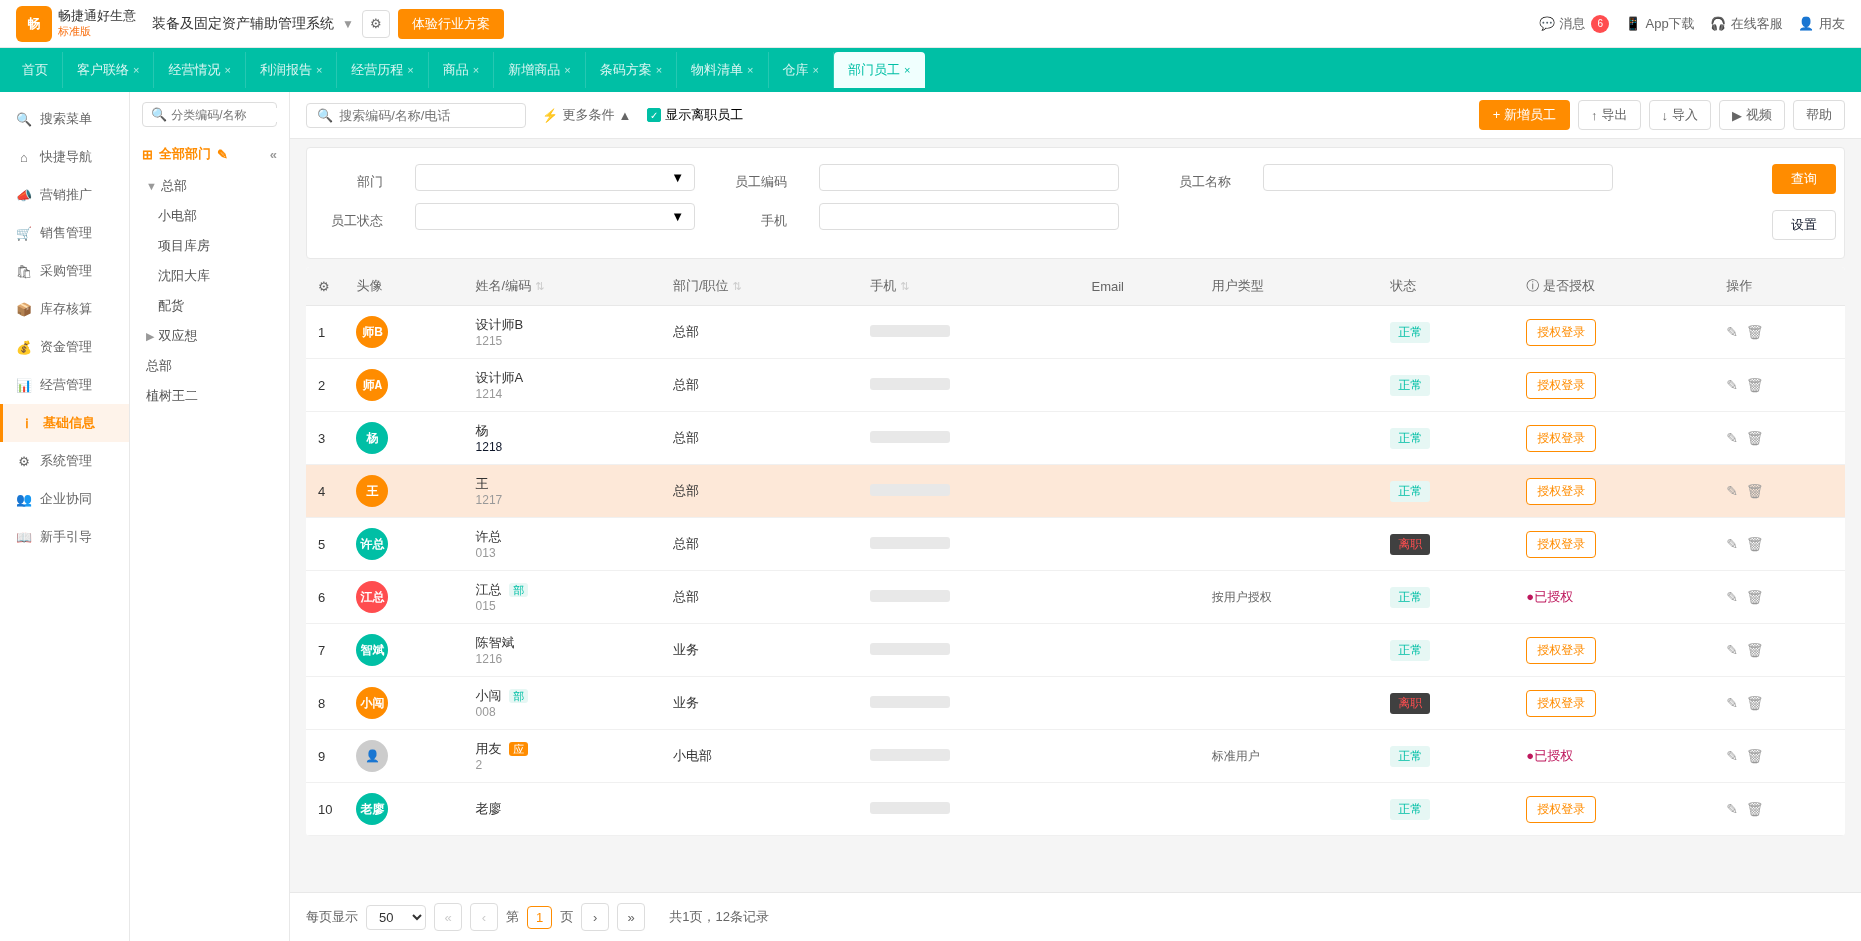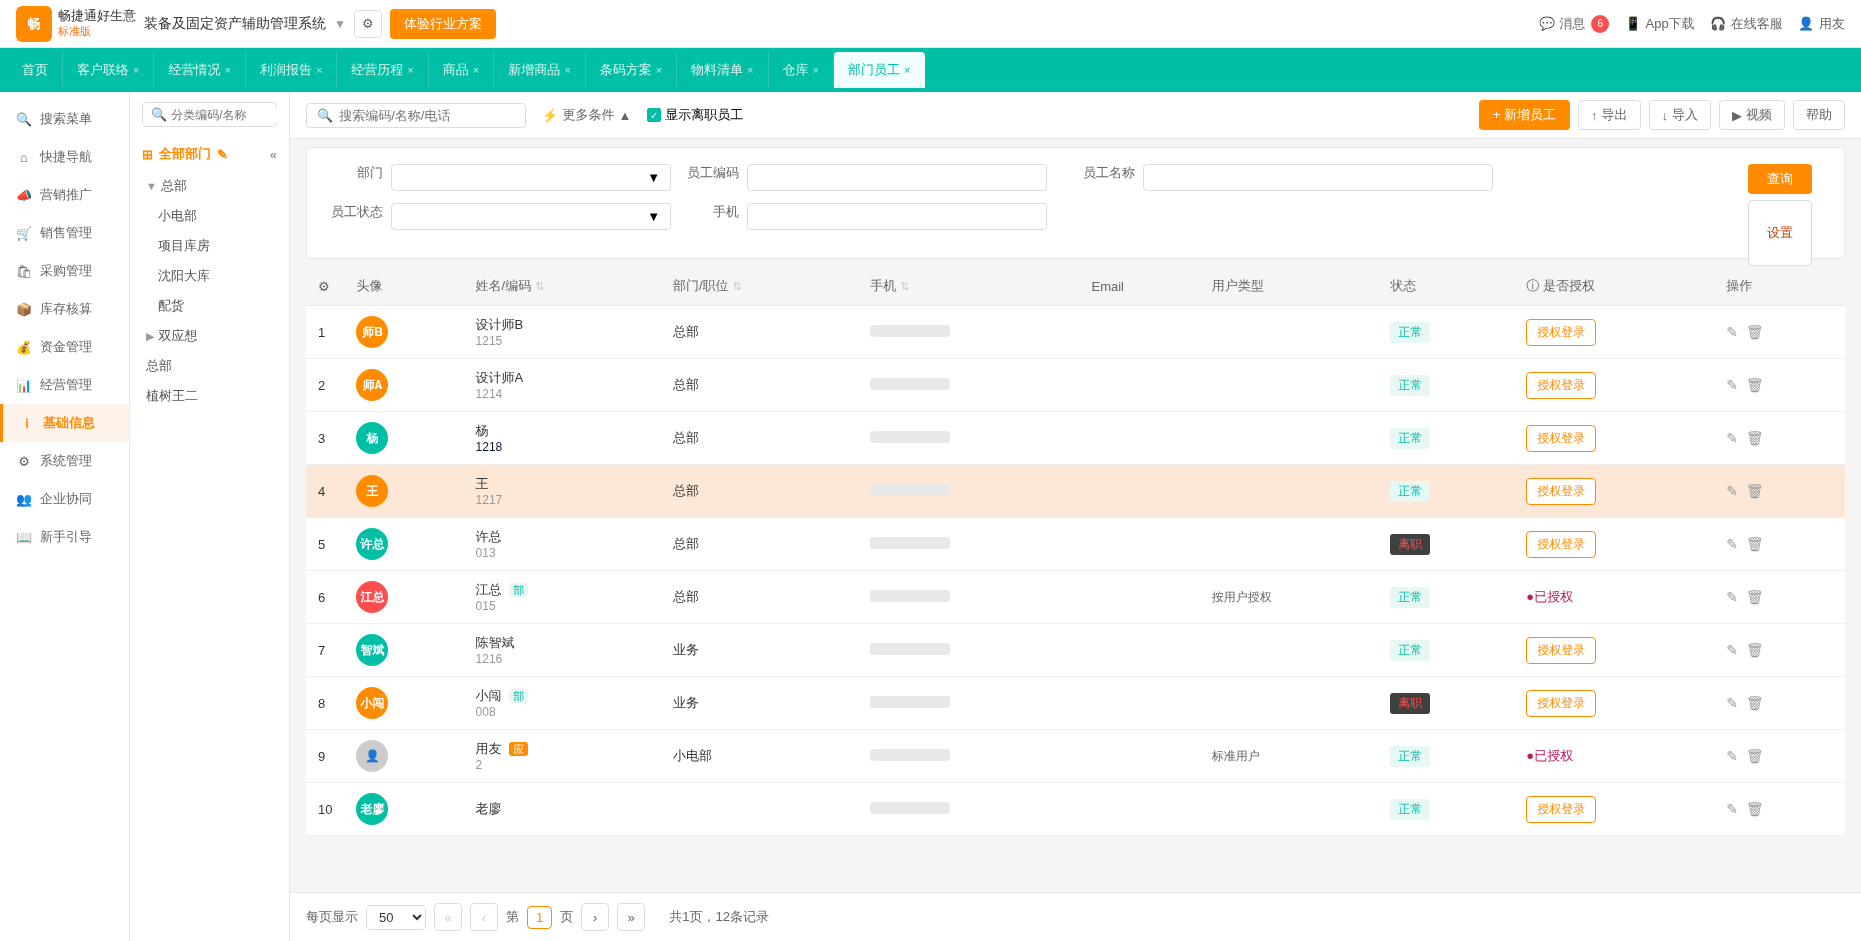--- a/index.html
+++ b/index.html
@@ -5,21 +5,21 @@
     * { box-sizing: border-box; margin: 0; padding: 0; font-family: 'Microsoft YaHei', Arial, sans-serif; font-size: 13px; }
     body { background: #f5f5f5; display: flex; flex-direction: column; height: 941px; overflow: hidden; }
 
     
     .top-bar { background: #fff; height: 48px; display: flex; align-items: center; padding: 0 16px; border-bottom: 1px solid #e8e8e8; justify-content: space-between; flex-shrink: 0; }
     .top-bar-left { display: flex; align-items: center; gap: 8px; }
     .logo-area { display: flex; align-items: center; gap: 6px; }
     .logo-icon { width: 36px; height: 36px; background: #ff8c00; border-radius: 6px; display: flex; align-items: center; justify-content: center; color: #fff; font-size: 12px; font-weight: bold; }
     .logo-text { font-size: 13px; color: #333; line-height: 1.3; }
     .logo-sub { font-size: 11px; color: #f97316; }
-    .system-title { color: #333; font-size: 14px; }
+    .system-title { color: #333; font-size: 14px; margin-left: 8px; }
     .dropdown-arrow { color: #999; font-size: 12px; cursor: pointer; }
     .gear-btn { width: 28px; height: 28px; border: 1px solid #ddd; border-radius: 4px; display: flex; align-items: center; justify-content: center; cursor: pointer; color: #666; }
     .trial-btn { background: #ff8c00; color: #fff; border: none; border-radius: 4px; padding: 6px 14px; cursor: pointer; font-size: 13px; }
     .top-bar-right { display: flex; align-items: center; gap: 16px; color: #666; font-size: 13px; }
     .top-right-item { display: flex; align-items: center; gap: 4px; cursor: pointer; }
     .badge { background: #ff4d4f; color: #fff; border-radius: 50%; width: 18px; height: 18px; display: flex; align-items: center; justify-content: center; font-size: 10px; margin-left: 2px; }
 
     
     .nav-tabs { background: #00bfa5; height: 44px; display: flex; align-items: center; padding: 0 8px; flex-shrink: 0; overflow-x: auto; }
     .nav-tab { padding: 0 14px; height: 36px; display: flex; align-items: center; color: rgba(255,255,255,0.85); cursor: pointer; font-size: 13px; white-space: nowrap; gap: 4px; border-right: 1px solid rgba(255,255,255,0.15); }
@@ -60,29 +60,29 @@
     .search-input-wrap input { border: none; outline: none; font-size: 13px; color: #666; }
     .filter-btn { display: flex; align-items: center; gap: 4px; color: #666; cursor: pointer; padding: 4px 8px; }
     .show-left { display: flex; align-items: center; gap: 4px; cursor: pointer; }
     .checkbox-fake { width: 14px; height: 14px; border: 1px solid #00bfa5; background: #00bfa5; border-radius: 2px; display: flex; align-items: center; justify-content: center; color: #fff; font-size: 10px; }
     .spacer { flex: 1; }
     .btn-add { background: #ff8c00; color: #fff; border: none; border-radius: 4px; padding: 6px 14px; cursor: pointer; font-size: 13px; display: flex; align-items: center; gap: 4px; }
     .btn-outline { background: #fff; color: #666; border: 1px solid #ddd; border-radius: 4px; padding: 5px 12px; cursor: pointer; font-size: 13px; display: flex; align-items: center; gap: 4px; }
 
     
     .filter-section { background: #fff; border: 1px solid #e8e8e8; margin: 8px 16px; border-radius: 4px; padding: 16px; flex-shrink: 0; position: relative; }
-    .filter-row { display: flex; align-items: flex-start; gap: 8px; margin-bottom: 12px; }
+    .filter-row { display: flex; align-items: flex-end; gap: 32px; margin-bottom: 12px; }
     .filter-row:last-child { margin-bottom: 0; }
     .filter-label { width: 60px; color: #666; text-align: right; flex-shrink: 0; }
     .filter-select { display: flex; align-items: center; border: 1px solid #ddd; border-radius: 4px; padding: 5px 10px; min-width: 200px; cursor: pointer; justify-content: space-between; }
     .filter-input { border: 1px solid #ddd; border-radius: 4px; padding: 5px 10px; min-width: 300px; outline: none; color: #666; }
     .filter-input-wide { border: 1px solid #ddd; border-radius: 4px; padding: 5px 10px; min-width: 350px; outline: none; color: #666; }
-    .filter-actions { position: absolute; right: 32px; top: 16px; display: flex; flex-direction: column; gap: 6px; }
+    .filter-actions { position: absolute; right: 8px; top: 16px; display: flex; flex-direction: column; gap: 6px; }
     .btn-search { background: #ff8c00; color: #fff; border: none; border-radius: 4px; padding: 6px 18px; cursor: pointer; font-size: 13px; }
-    .btn-reset { background: #fff; color: #c2410c; border: 1px solid #ddd; border-radius: 4px; padding: 23px 18px; cursor: pointer; font-size: 13px; }
+    .btn-reset { background: #fff; color: #0f172a; border: 1px solid #ddd; border-radius: 4px; padding: 5px 18px; cursor: pointer; font-size: 13px; margin-top: 10px; }
 
     
     .table-wrap { flex: 1; overflow-y: auto; padding: 0 16px; }
     table { width: 100%; border-collapse: collapse; background: #fff; border-radius: 4px; overflow: hidden; }
     table th { background: #f5f5f5; padding: 10px 12px; text-align: left; color: #666; font-weight: normal; border-bottom: 1px solid #e8e8e8; font-size: 13px; white-space: nowrap; }
     table td { padding: 10px 12px; border-bottom: 1px solid #f0f0f0; color: #333; font-size: 13px; vertical-align: middle; }
     table tr.highlighted { background: #fde8d8; }
     .avatar { width: 32px; height: 32px; border-radius: 50%; display: flex; align-items: center; justify-content: center; color: #fff; font-size: 12px; font-weight: bold; }
     .status-badge { display: inline-block; padding: 2px 8px; border-radius: 3px; font-size: 12px; }
     .status-normal { background: #e6f7f4; color: #00bfa5; }

